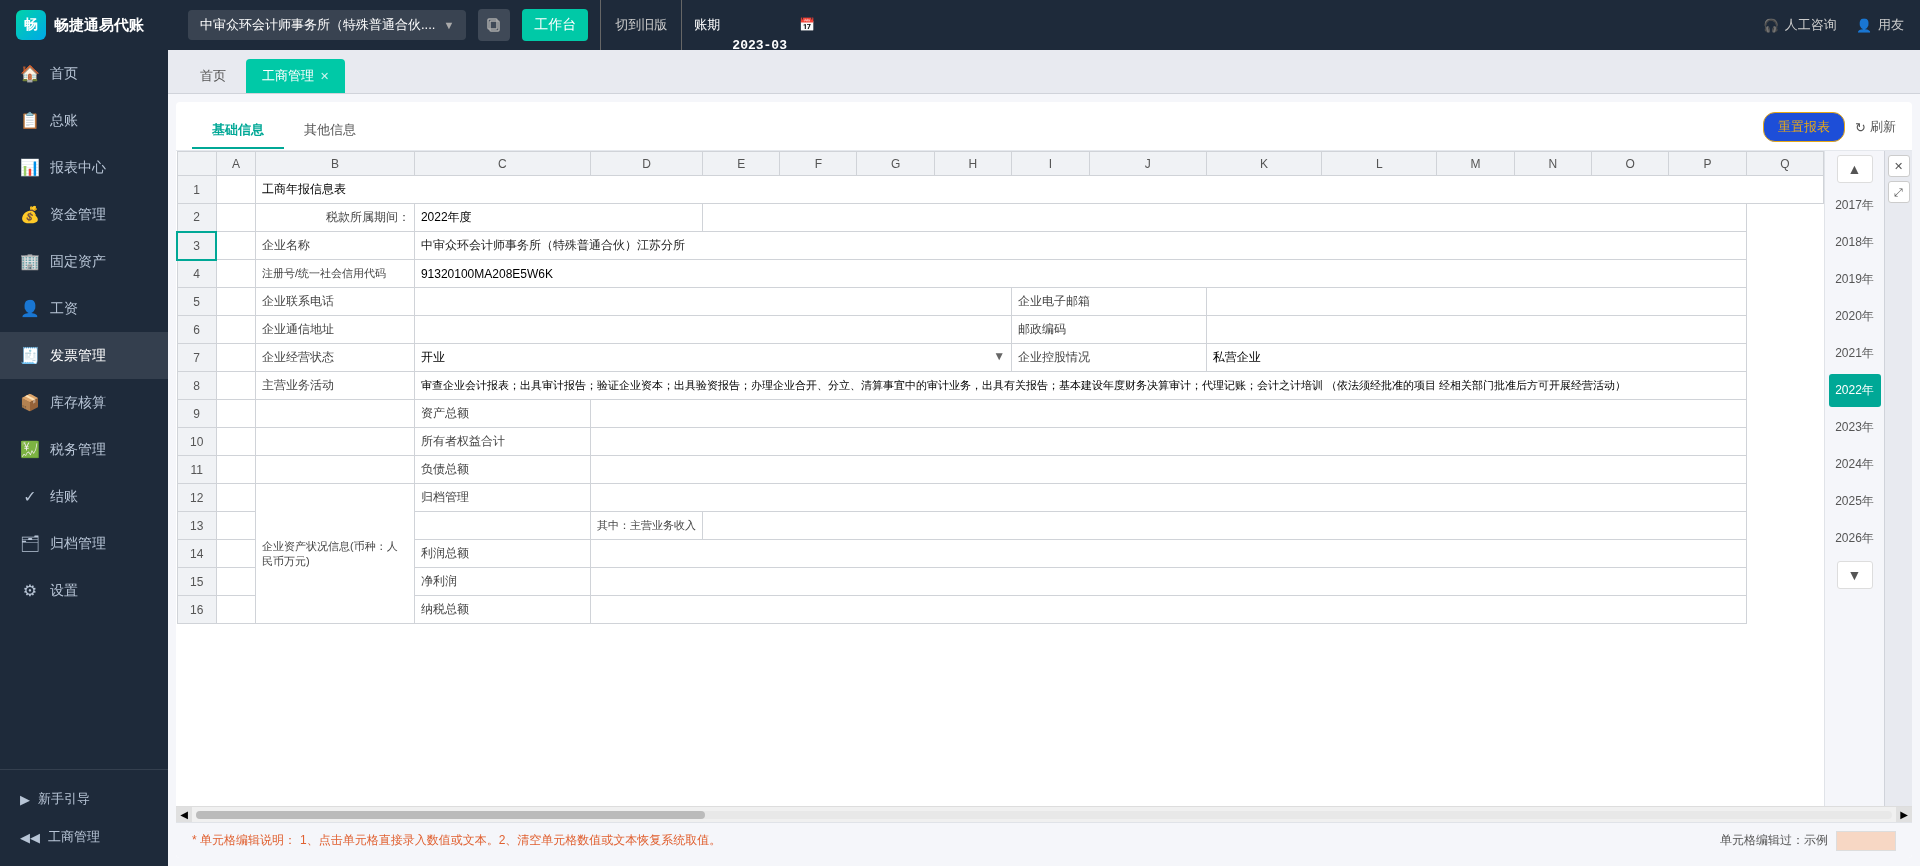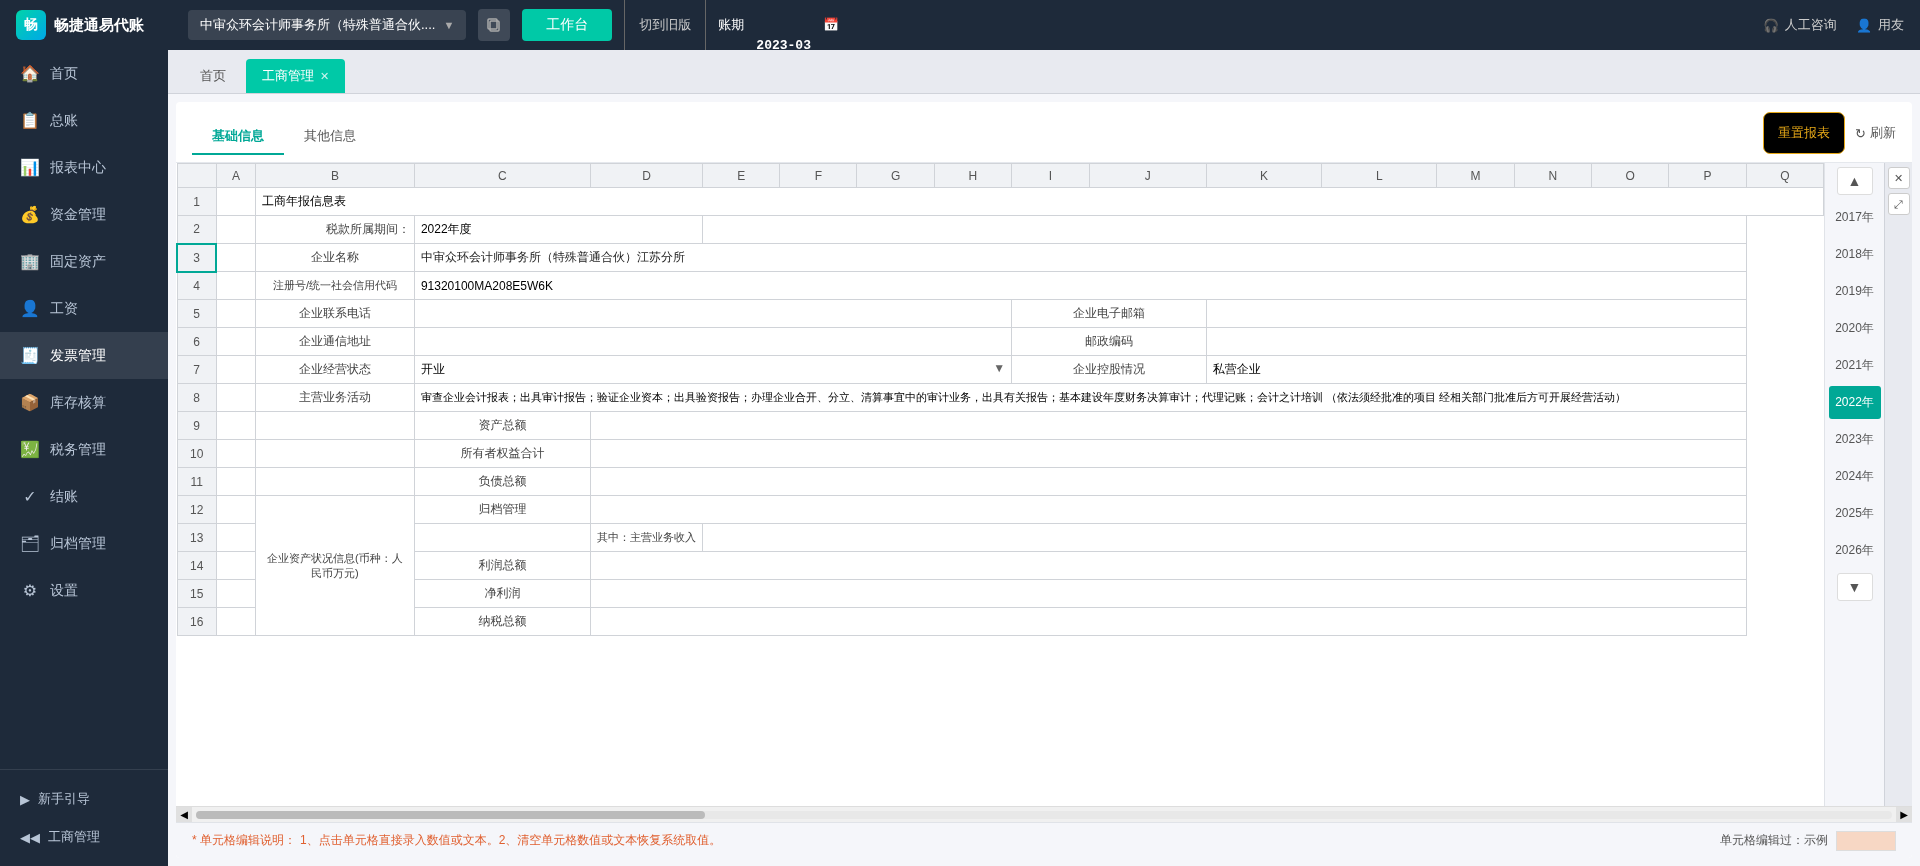--- a/index.html
+++ b/index.html
@@ -48,21 +48,21 @@
       background: rgba(255,255,255,0.15);
       border-radius: 4px;
       display: flex; align-items: center; justify-content: center;
       color: #ccc; cursor: pointer; font-size: 16px;
     }
     .workbench-btn {
       background: #00c9a7;
       color: #fff;
       border: none;
       border-radius: 4px;
-      padding: 7px 24px;
+      padding: 7px 12px;
       font-size: 14px;
       cursor: pointer;
     }
     .old-version-btn {
       background: transparent;
       color: #ccc;
       border: 1px solid #666;
       border-radius: 4px;
       padding: 22px 14px;
       font-size: 13px;
@@ -210,23 +210,23 @@
     .sub-tab-actions {
       margin-left: auto;
       display: flex;
       align-items: center;
       gap: 10px;
       padding-bottom: 8px;
     }
     .reset-btn {
       border: 1px solid #e6a817;
       color: #e6a817;
-      background: #000000;
-      border-radius: 7px;
-      padding: 11px 14px;
+      background: #1d4ed8;
+      border-radius: 12px;
+      padding: 5px 14px;
       font-size: 13px;
       cursor: pointer;
     }
     .refresh-btn {
       color: #555;
       background: #fff;
       border: none;
       font-size: 13px;
       cursor: pointer;
       display: flex;
@@ -303,21 +303,21 @@
     .col-I { width: 80px; }
     .col-J { width: 120px; }
     .col-K { width: 120px; }
     .col-L { width: 120px; }
     .col-M { width: 80px; }
     .col-N { width: 80px; }
     .col-O { width: 80px; }
     .col-P { width: 80px; }
     .col-Q { width: 80px; }
     .label-cell {
-      text-align: center;
+      text-align: left;
       color: #444;
     }
     .selected-row td {
       border: 2px solid #00a896;
     }
     .selected-row .row-num {
       border: 2px solid #00a896;
     }
     .dropdown-cell {
       position: relative;

